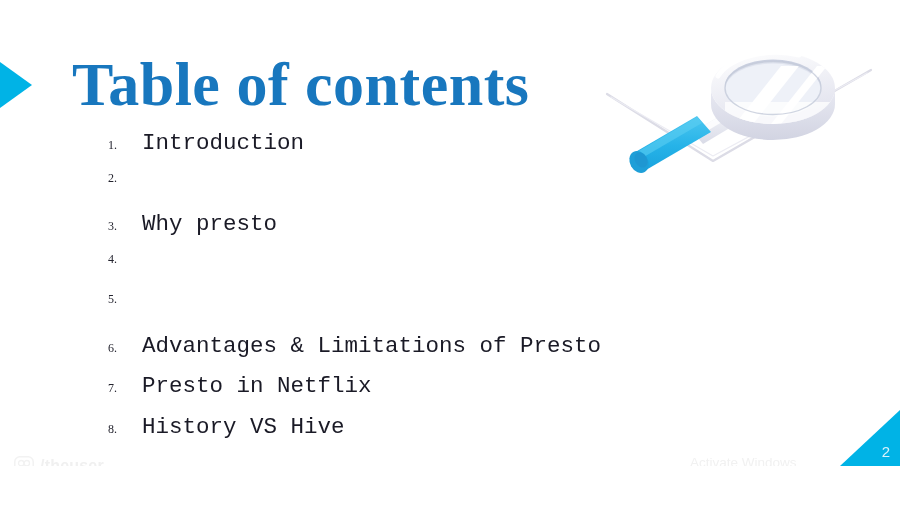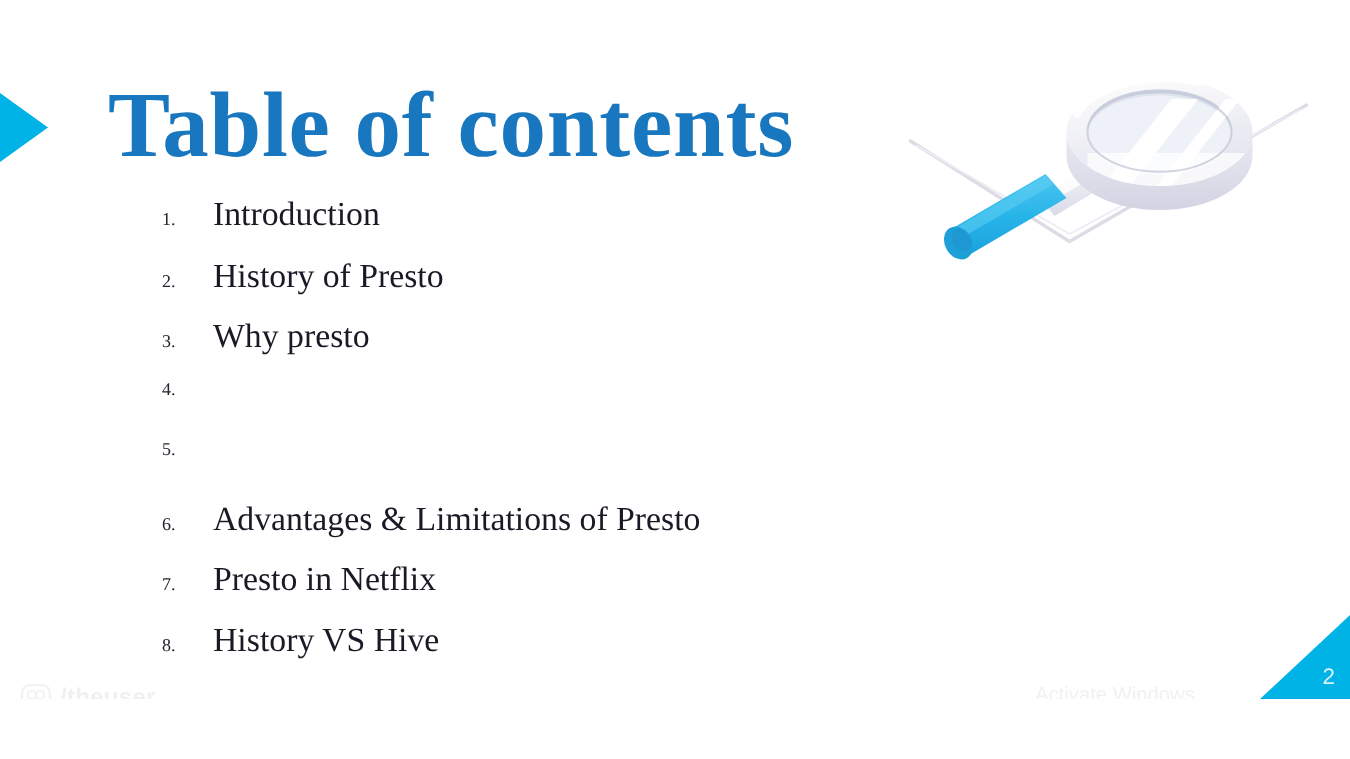--- a/index.html
+++ b/index.html
@@ -58,21 +58,21 @@
     display: inline-block;
     width: 34px;
     flex: 0 0 34px;
     font-size: 12px;
     color: #23232e;
     font-family: "Liberation Serif", "DejaVu Serif", serif;
   }
   .toc-label {
     font-size: 22.5px;
     color: #1a1a26;
-    font-family: Liberation Serif, serif;
+    font-family: Liberation Mono, monospace;
     white-space: nowrap;
   }
 
   
   #illustration {
     position: absolute;
     left: 585px;
     top: 28px;
     width: 315px;
     height: 185px;
@@ -137,21 +137,20 @@
 
   <div id="slide-title">Table of contents</div>
 
   <ol id="toc-list">
     <li class="toc-item">
       <span class="toc-num">1.</span>
       <span class="toc-label">Introduction</span>
     </li>
     <li class="toc-item">
       <span class="toc-num">2.</span>
-      <span class="toc-label">History of Presto</span>
     </li>
     <li class="toc-item">
       <span class="toc-num">3.</span>
       <span class="toc-label">Why presto</span>
     </li>
     <li class="toc-item">
       <span class="toc-num">4.</span>
     </li>
     <li class="toc-item">
       <span class="toc-num">5.</span>

